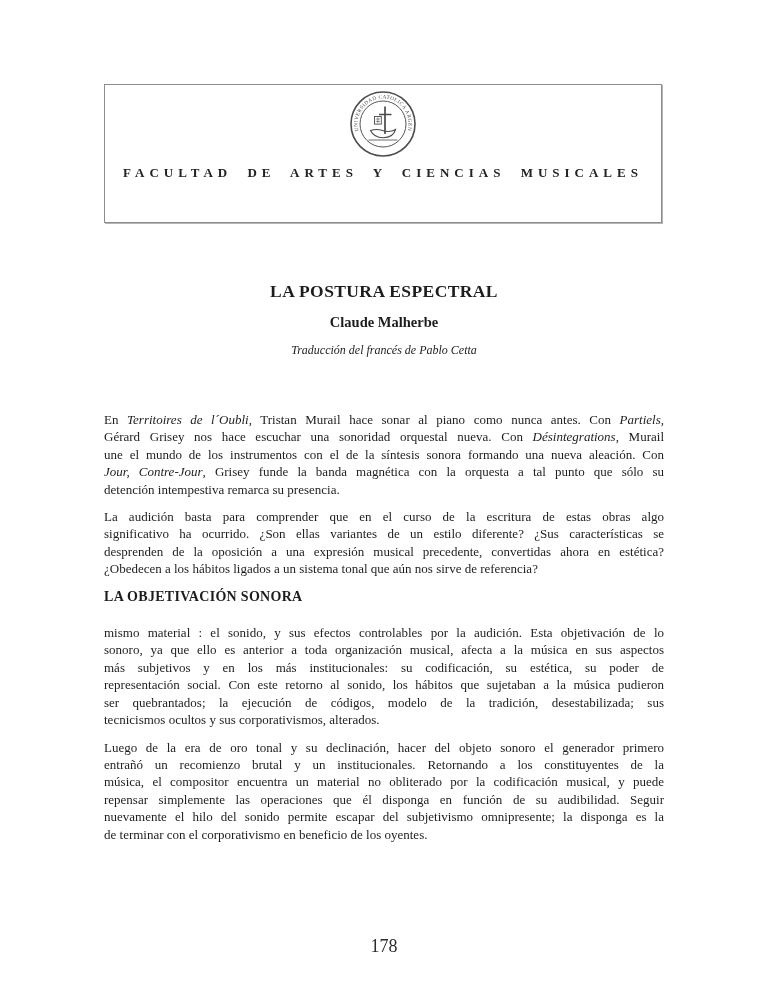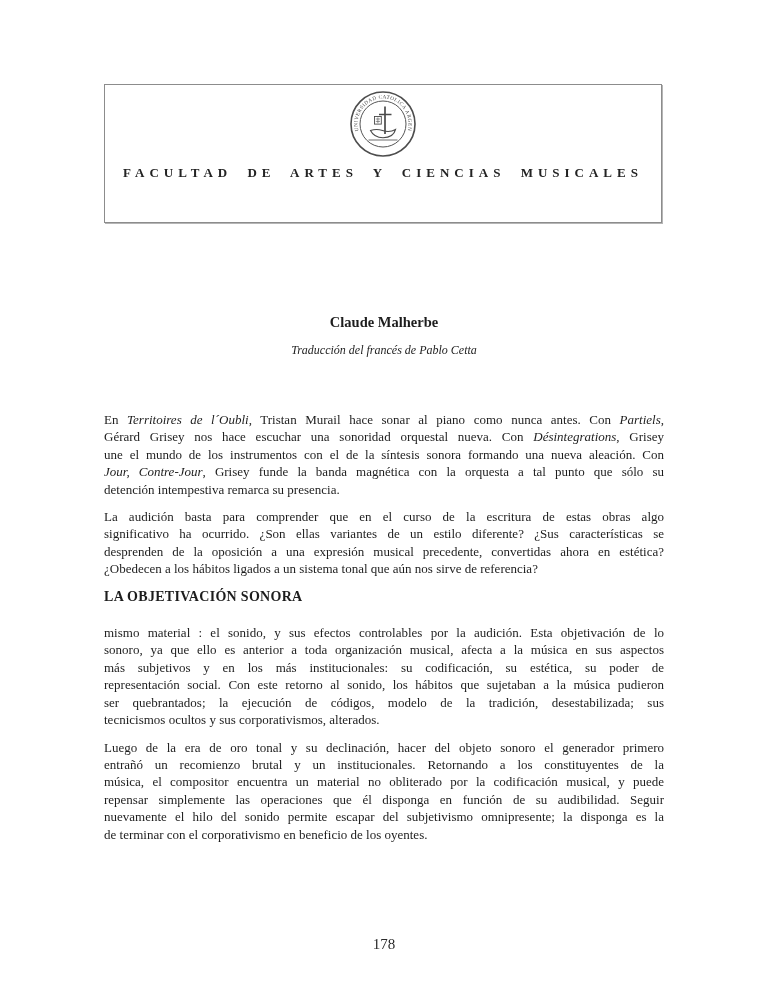--- a/index.html
+++ b/index.html
@@ -65,21 +65,21 @@
   .jline.last{text-align-last:left;}
   .it{font-style:italic;}
   .section-heading{
     margin:7px 0 19px 0;
     font-weight:bold;font-size:14px;
     letter-spacing:0.3px;
   }
   
   .page-number{
     position:absolute;top:936px;left:0;right:0;
-    text-align:center;font-size:15px;color:#2a2a2a;
+    text-align:center;font-size:18px;color:#2a2a2a;
   }
 </style>
 </head>
 <body>
 
 <div class="page">
 
   <div class="letterhead">
     <svg class="seal" viewBox="0 0 68 68" aria-hidden="true">
       <circle cx="34" cy="34" r="32" fill="none" stroke="#4d4d4d" stroke-width="1.6"></circle>
@@ -97,27 +97,28 @@
         <line x1="26.8" y1="29" x2="31" y2="29" stroke-width="0.6"></line>
         <line x1="26.8" y1="31.4" x2="31" y2="31.4" stroke-width="0.6"></line>
         <line x1="28.9" y1="27.4" x2="28.9" y2="33.3" stroke-width="0.6"></line>
         <path d="M 21.5 40.5 Q 27.5 38.5 33.5 40.5 Q 40.5 43 46.5 39.5 Q 44.5 47.5 34 47.8 Q 25 47.5 21.5 40.5 Z" stroke-width="1.1"></path>
         <line x1="19.5" y1="50" x2="48.5" y2="50" stroke-width="0.8"></line>
       </g>
     </svg>
     <div class="fac-line">FACULTAD DE ARTES Y CIENCIAS MUSICALES</div>
   </div>
 
+  <div class="title">LA POSTURA ESPECTRAL</div>
   <div class="author">Claude Malherbe</div>
   <div class="credit">Traducción del francés de Pablo Cetta</div>
 
   <div class="body-text">
     <div class="para">
         <div class="jline"><span>En </span><span class="it">Territoires de l´Oubli</span><span>, Tristan Murail hace sonar al piano como nunca antes. Con </span><span class="it">Partiels</span><span>,</span></div>
-        <div class="jline"><span>Gérard Grisey nos hace escuchar una sonoridad orquestal nueva. Con </span><span class="it">Désintegrations</span><span>, Grisey</span></div>
+        <div class="jline"><span>Gérard Grisey nos hace escuchar una sonoridad orquestal nueva. Con </span><span class="it">Désintegrations</span><span>, Murail</span></div>
         <div class="jline"><span>une el mundo de los instrumentos con el de la síntesis sonora formando una nueva aleación. Con</span></div>
         <div class="jline"><span class="it">Jour, Contre-Jour</span><span>, Grisey funde la banda magnética con la orquesta a tal punto que sólo su</span></div>
         <div class="jline last"><span>detención intempestiva remarca su presencia.</span></div>
       </div>
     <div class="para">
         <div class="jline"><span>La audición basta para comprender que en el curso de la escritura de estas obras algo</span></div>
         <div class="jline"><span>significativo ha ocurrido. ¿Son ellas variantes de un estilo diferente? ¿Sus características se</span></div>
         <div class="jline"><span>desprenden de la oposición a una expresión musical precedente, convertidas ahora en estética?</span></div>
         <div class="jline last"><span>¿Obedecen a los hábitos ligados a un sistema tonal que aún nos sirve de referencia?</span></div>
       </div>

